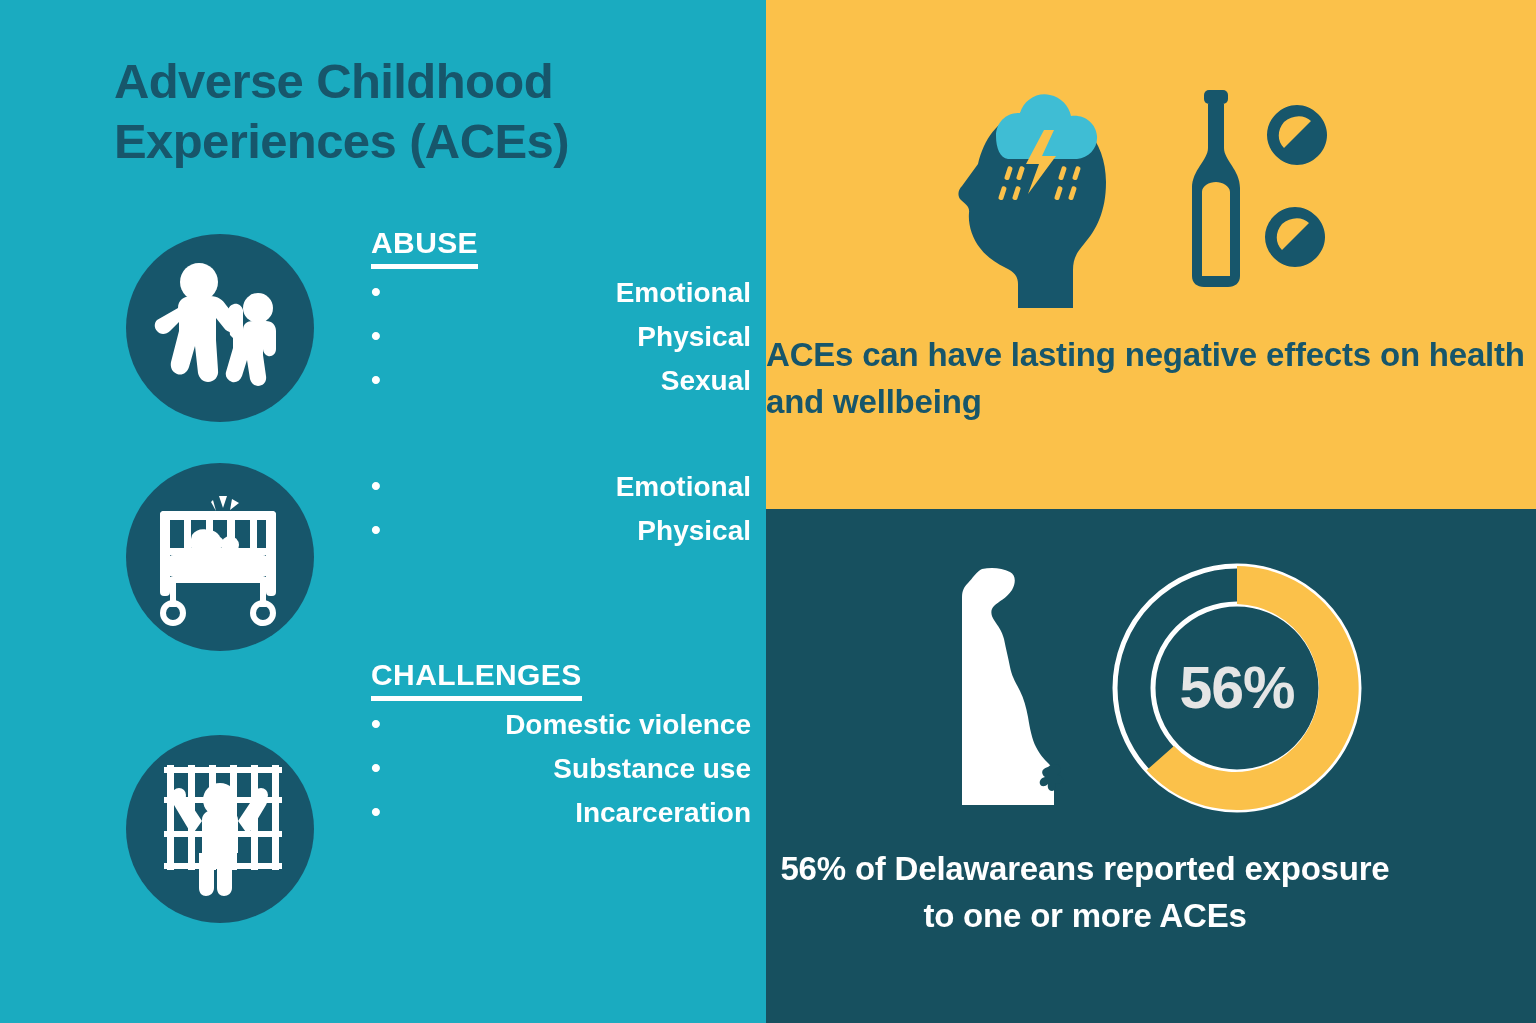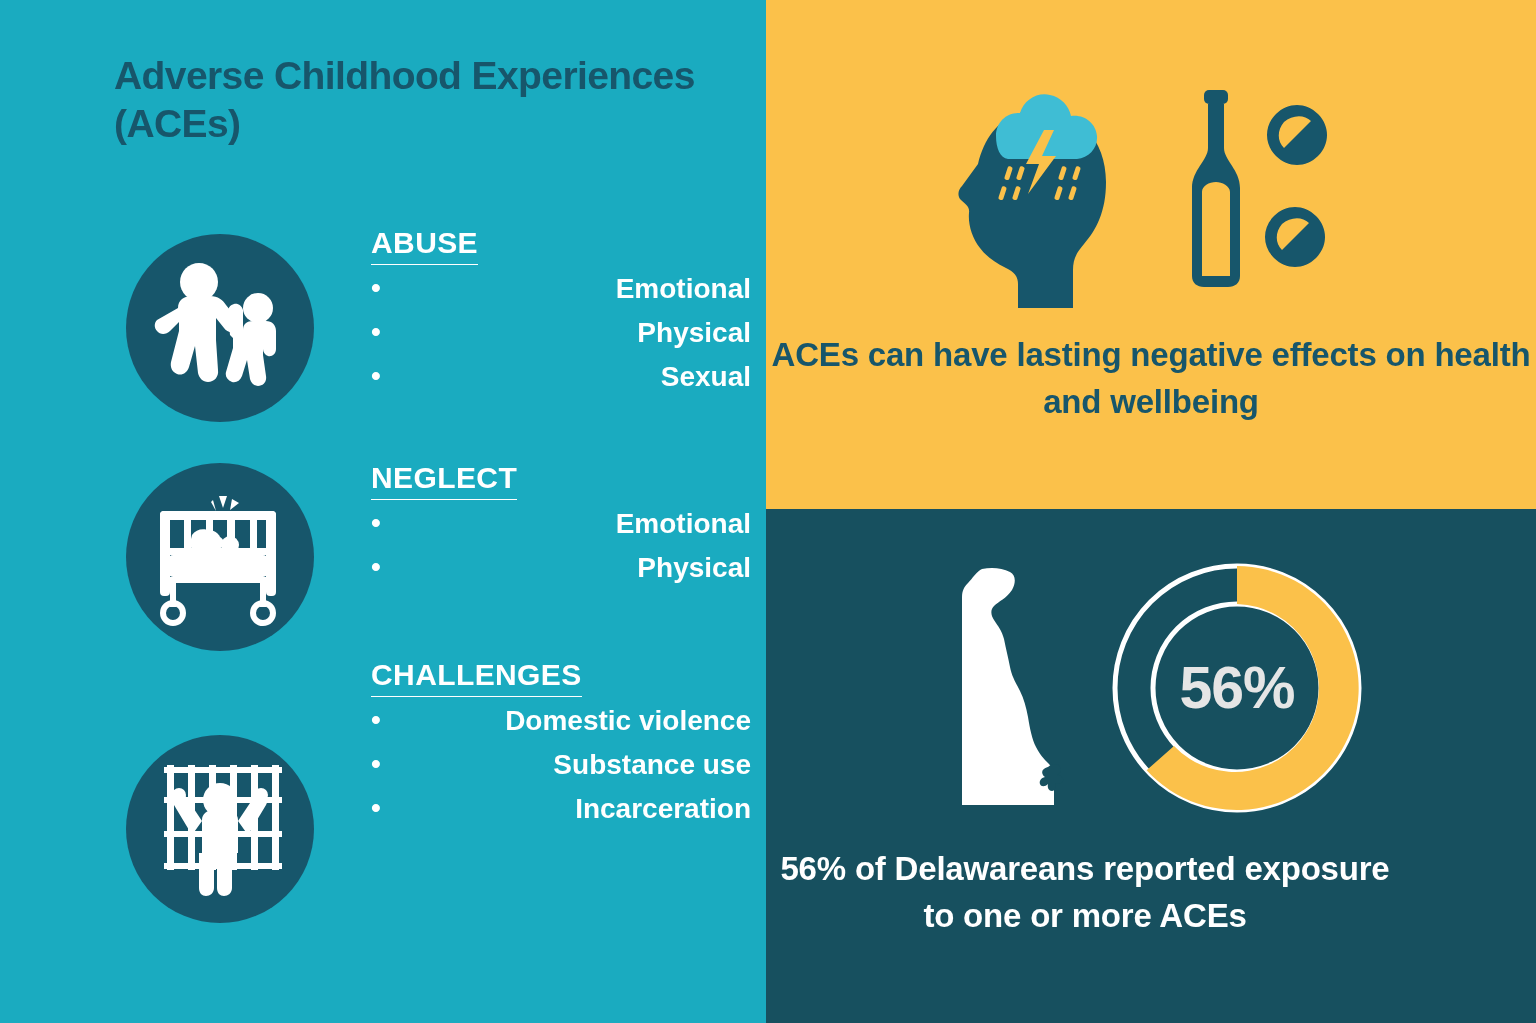--- a/index.html
+++ b/index.html
@@ -27,21 +27,21 @@
     width: 766px;
     height: 1023px;
     background: #1aabc0;
   }
   #page-title {
     position: absolute;
     left: 114px;
     top: 52px;
     width: 620px;
     color: #17566b;
-    font-size: 39px;
+    font-size: 49px;
     font-weight: bold;
     line-height: 1.22;
     letter-spacing: -0.6px;
   }
 
   .category-row {
     position: absolute;
     left: 0;
     width: 766px;
   }
@@ -72,21 +72,21 @@
   .cat-heading {
     color: #ffffff;
     font-size: 30px;
     font-weight: bold;
     letter-spacing: 0.4px;
     line-height: 1.0;
     margin: 0 0 3px 0;
   }
   .cat-heading .hl {
     display: inline-block;
-    border-bottom: 1px solid #ffffff;
+    border-bottom: 5px solid #ffffff;
     padding-bottom: 6px;
   }
   .cat-heading + .cat-heading { margin-top: 24px; text-decoration: underline; }
 
   .cat-list {
     list-style: none;
     margin: 10px 0 0 0;
     padding: 0;
     text-align: right;
   }
@@ -128,21 +128,21 @@
   }
   #bottle-pills-icon {
     position: absolute;
     left: 412px; top: 8px;
     width: 180px; height: 205px;
   }
   #effects-caption {
     position: absolute;
     left: 0; top: 332px;
     width: 770px;
-    text-align: center;
+    text-align: left;
     color: #17566b;
     font-size: 33px;
     font-weight: bold;
     line-height: 1.42;
     letter-spacing: -0.2px;
   }
 
   
   #dark-panel {
     position: absolute;
@@ -243,21 +243,20 @@
             <path d="M66 72 C70 66 78 65 84 68 L94 74 C98 76 99 81 96 84 L88 90 L74 90 C68 90 64 85 64 80 Z"></path>
             <rect x="101" y="56" width="5" height="22"></rect>
             <circle cx="104" cy="82" r="9"></circle>
             <path d="M93 33 L97 45 L101 33 Z"></path>
             <path d="M106 36 L104 47 L113 40 Z"></path>
             <path d="M85 39 L90 48 L87 37 Z"></path>
           </g>
         </svg>
       </div>
       <div class="cat-text">
-        <div class="cat-heading"><span class="hl">NEGLECT</span></div>
         <ul class="cat-list">
           <li>Emotional</li>
           <li>Physical</li>
         </ul>
       </div>
     </div>
 
     <div class="category-row" id="category-household">
       <div class="cat-icon-wrap">
         <svg viewBox="0 0 188 188" xmlns="http://www.w3.org/2000/svg">

